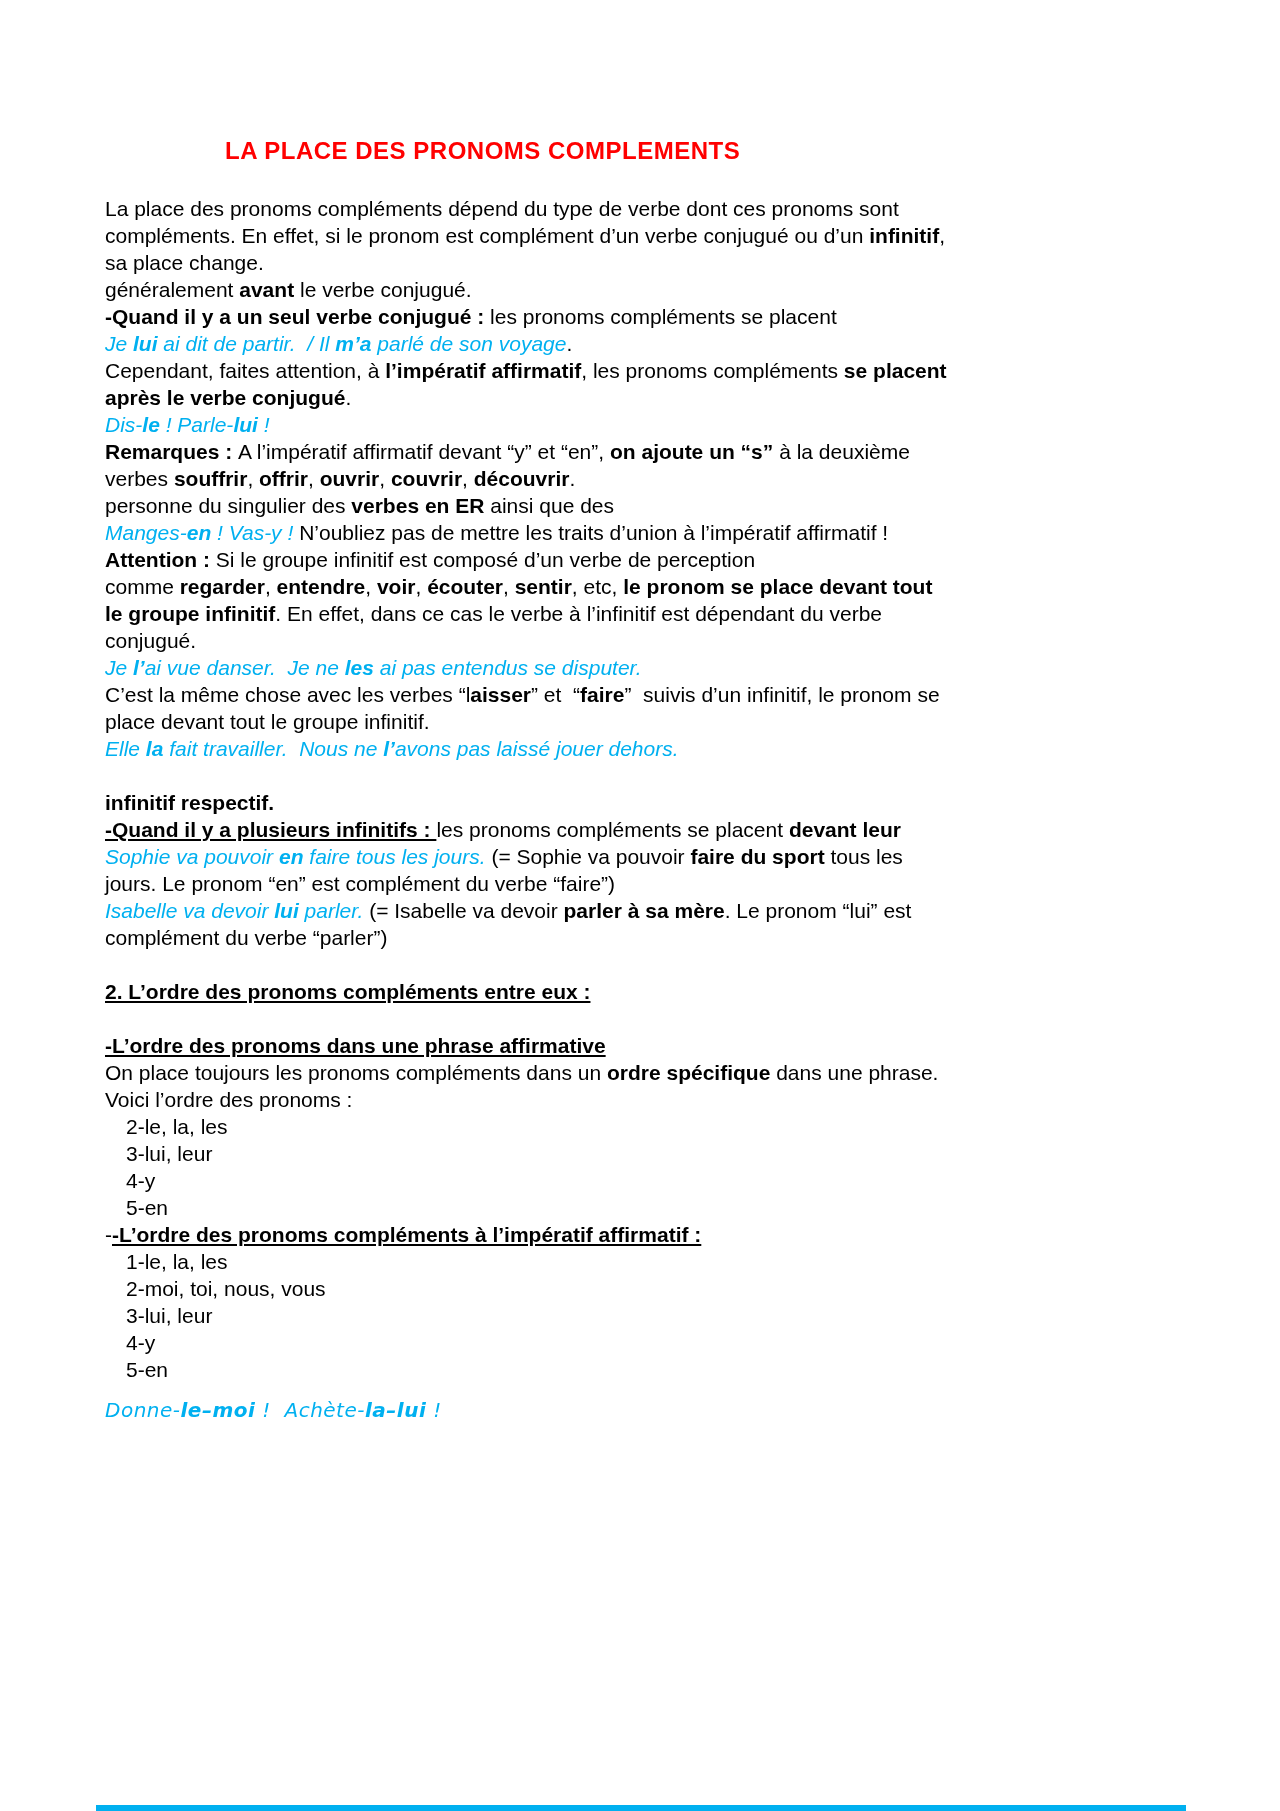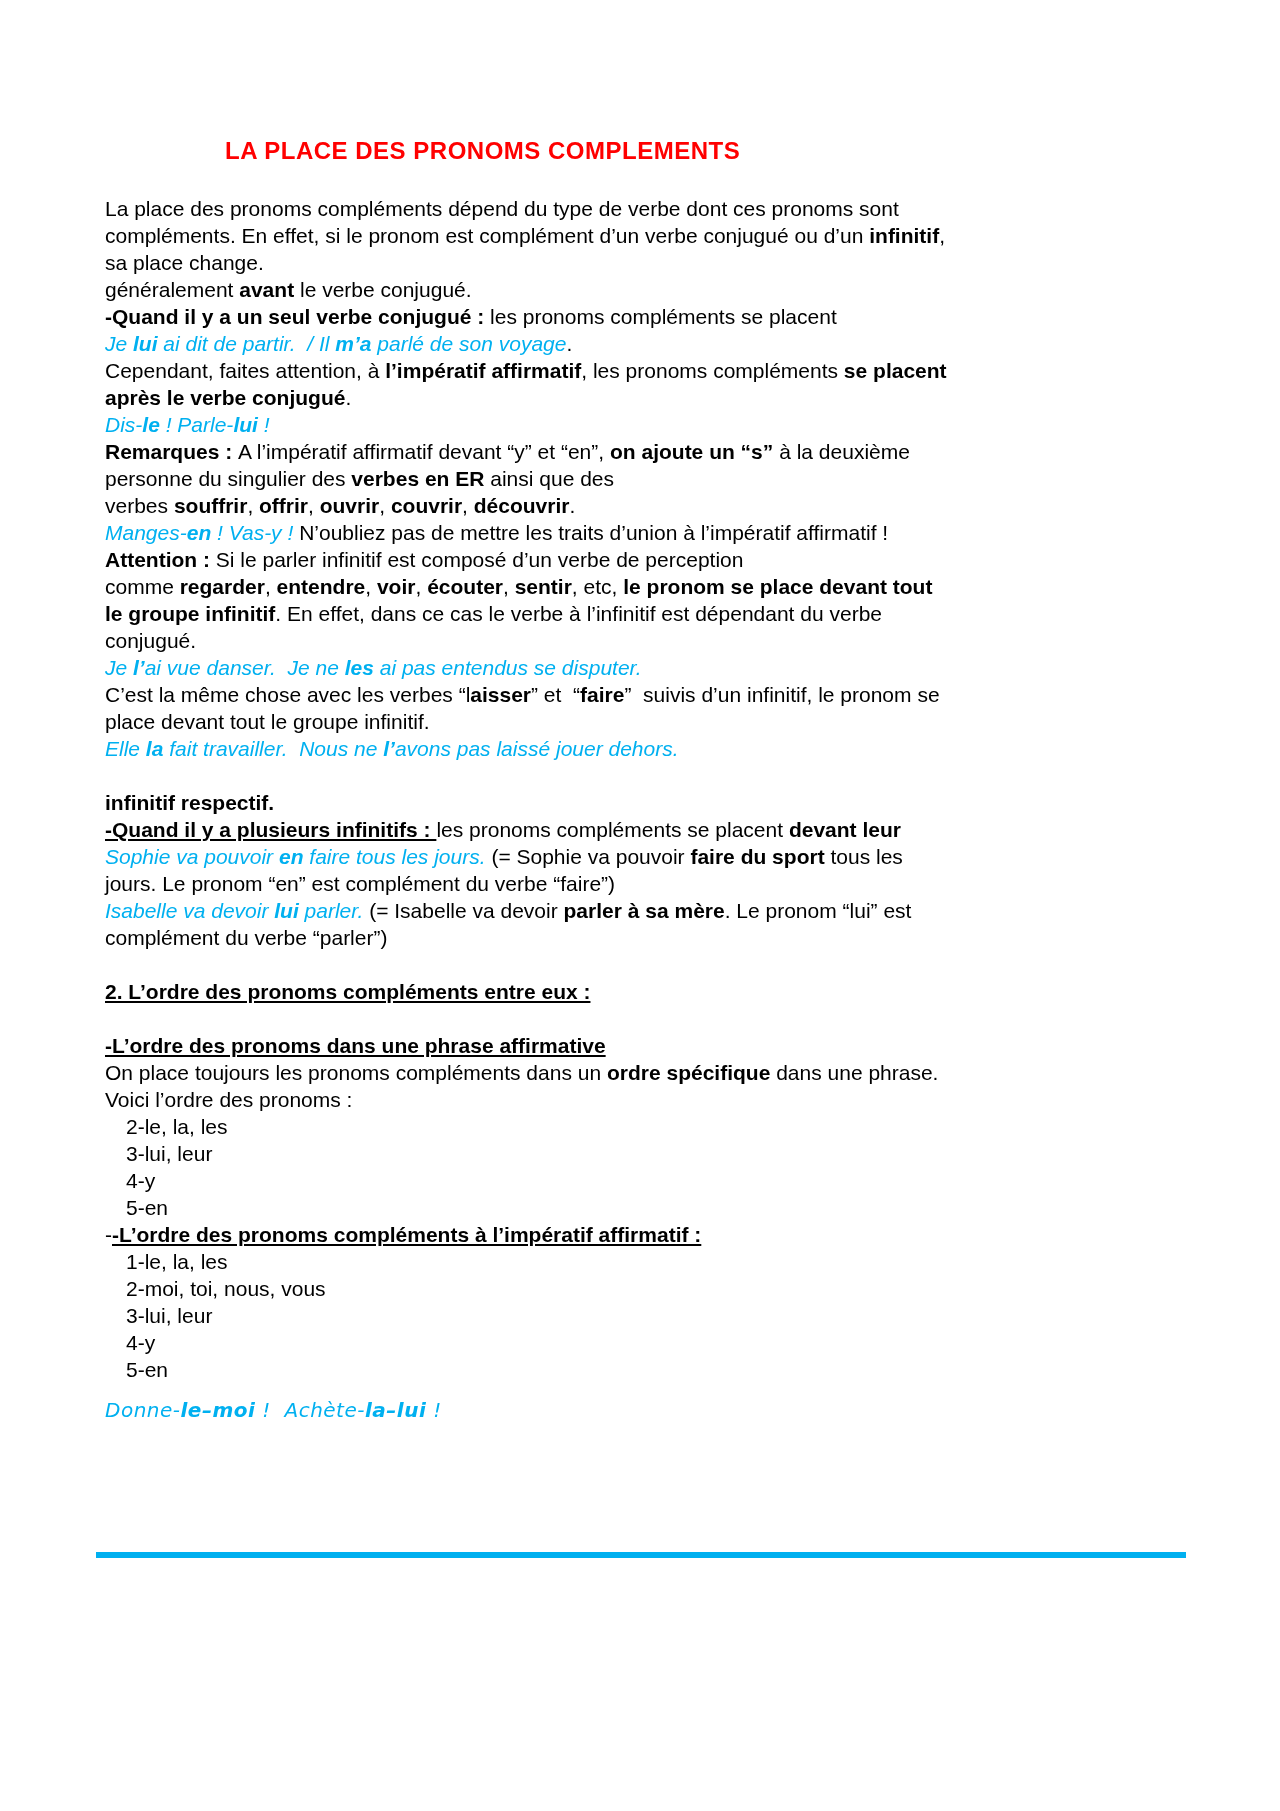--- a/index.html
+++ b/index.html
@@ -1,19 +1,19 @@
 <!DOCTYPE html>
 <html><head>
 <meta charset="utf-8">
 <style>
   html, body { margin: 0; padding: 0; background: #ffffff; }
   .page {
     position: relative;
     width: 1280px;
-    height: 1558px;
+    height: 1811px;
     background: #ffffff;
     font-family: "Liberation Sans", "DejaVu Sans", sans-serif;
     font-size: 21px;
     color: #000000;
     overflow: hidden;
   }
   .doc { position: absolute; top: 136px; left: 105px; right: 50px; }
   .blk { white-space: pre; line-height: 27px; }
   .title {
     font-size: 24px;
@@ -51,24 +51,24 @@
       <div class="blk line"><span class="seg">La place des pronoms compléments dépend du type de verbe dont ces pronoms sont</span></div>
       <div class="blk line"><span class="seg">compléments. En effet, si le pronom est complément d’un verbe conjugué ou d’un </span><span class="seg b">infinitif</span><span class="seg">,</span></div>
       <div class="blk line"><span class="seg">sa place change.</span></div>
       <div class="blk line"><span class="seg">généralement </span><span class="seg b">avant</span><span class="seg"> le verbe conjugué.</span></div>
       <div class="blk line"><span class="seg b">-Quand il y a un seul verbe conjugué :</span><span class="seg"> les pronoms compléments se placent</span></div>
       <div class="blk line"><span class="seg i" style="color: rgb(0, 176, 240);">Je </span><span class="seg b i" style="color: rgb(0, 176, 240);">lui</span><span class="seg i" style="color: rgb(0, 176, 240);"> ai dit de partir.  / Il </span><span class="seg b i" style="color: rgb(0, 176, 240);">m’a</span><span class="seg i" style="color: rgb(0, 176, 240);"> parlé de son voyage</span><span class="seg">.</span></div>
       <div class="blk line"><span class="seg">Cependant, faites attention, à </span><span class="seg b">l’impératif affirmatif</span><span class="seg">, les pronoms compléments </span><span class="seg b">se placent</span></div>
       <div class="blk line"><span class="seg b">après le verbe conjugué</span><span class="seg">.</span></div>
       <div class="blk line"><span class="seg i" style="color: rgb(0, 176, 240);">Dis-</span><span class="seg b i" style="color: rgb(0, 176, 240);">le</span><span class="seg i" style="color: rgb(0, 176, 240);"> ! Parle-</span><span class="seg b i" style="color: rgb(0, 176, 240);">lui</span><span class="seg i" style="color: rgb(0, 176, 240);"> !</span></div>
       <div class="blk line"><span class="seg b">Remarques : </span><span class="seg">A l’impératif affirmatif devant “y” et “en”, </span><span class="seg b">on ajoute un “s”</span><span class="seg"> à la deuxième</span></div>
+      <div class="blk line"><span class="seg">verbes </span><span class="seg b">souffrir</span><span class="seg">, </span><span class="seg b">offrir</span><span class="seg">, </span><span class="seg b">ouvrir</span><span class="seg">, </span><span class="seg b">couvrir</span><span class="seg">, </span><span class="seg b">découvrir</span><span class="seg">.</span></div>
       <div class="blk line"><span class="seg">personne du singulier des </span><span class="seg b">verbes en ER</span><span class="seg"> ainsi que des</span></div>
-      <div class="blk line"><span class="seg">verbes </span><span class="seg b">souffrir</span><span class="seg">, </span><span class="seg b">offrir</span><span class="seg">, </span><span class="seg b">ouvrir</span><span class="seg">, </span><span class="seg b">couvrir</span><span class="seg">, </span><span class="seg b">découvrir</span><span class="seg">.</span></div>
       <div class="blk line"><span class="seg i" style="color: rgb(0, 176, 240);">Manges-</span><span class="seg b i" style="color: rgb(0, 176, 240);">en</span><span class="seg i" style="color: rgb(0, 176, 240);"> ! Vas-y !</span><span class="seg"> N’oubliez pas de mettre les traits d’union à l’impératif affirmatif !</span></div>
-      <div class="blk line"><span class="seg b">Attention : </span><span class="seg">Si le parler infinitif est composé d’un verbe de perception</span></div>
+      <div class="blk line"><span class="seg b">Attention : </span><span class="seg">Si le groupe infinitif est composé d’un verbe de perception</span></div>
       <div class="blk line"><span class="seg">comme </span><span class="seg b">regarder</span><span class="seg">, </span><span class="seg b">entendre</span><span class="seg">, </span><span class="seg b">voir</span><span class="seg">, </span><span class="seg b">écouter</span><span class="seg">, </span><span class="seg b">sentir</span><span class="seg">, etc, </span><span class="seg b">le pronom se place devant tout</span></div>
       <div class="blk line"><span class="seg b">le groupe infinitif</span><span class="seg">. En effet, dans ce cas le verbe à l’infinitif est dépendant du verbe</span></div>
       <div class="blk line"><span class="seg">conjugué.</span></div>
       <div class="blk line"><span class="seg i" style="color: rgb(0, 176, 240);">Je </span><span class="seg b i" style="color: rgb(0, 176, 240);">l’</span><span class="seg i" style="color: rgb(0, 176, 240);">ai vue danser.  Je ne </span><span class="seg b i" style="color: rgb(0, 176, 240);">les</span><span class="seg i" style="color: rgb(0, 176, 240);"> ai pas entendus se disputer.</span></div>
       <div class="blk line"><span class="seg">C’est la même chose avec les verbes “l</span><span class="seg b">aisser</span><span class="seg">” et  “</span><span class="seg b">faire</span><span class="seg">”  suivis d’un infinitif, le pronom se</span></div>
       <div class="blk line"><span class="seg">place devant tout le groupe infinitif.</span></div>
       <div class="blk line"><span class="seg i" style="color: rgb(0, 176, 240);">Elle </span><span class="seg b i" style="color: rgb(0, 176, 240);">la</span><span class="seg i" style="color: rgb(0, 176, 240);"> fait travailler.  Nous ne </span><span class="seg b i" style="color: rgb(0, 176, 240);">l’</span><span class="seg i" style="color: rgb(0, 176, 240);">avons pas laissé jouer dehors.</span></div>
       <div class="blk blank"></div>
       <div class="blk line"><span class="seg b">infinitif respectif.</span></div>
       <div class="blk line"><span class="seg b u">-Quand il y a plusieurs infinitifs : </span><span class="seg">les pronoms compléments se placent </span><span class="seg b">devant leur</span></div>

